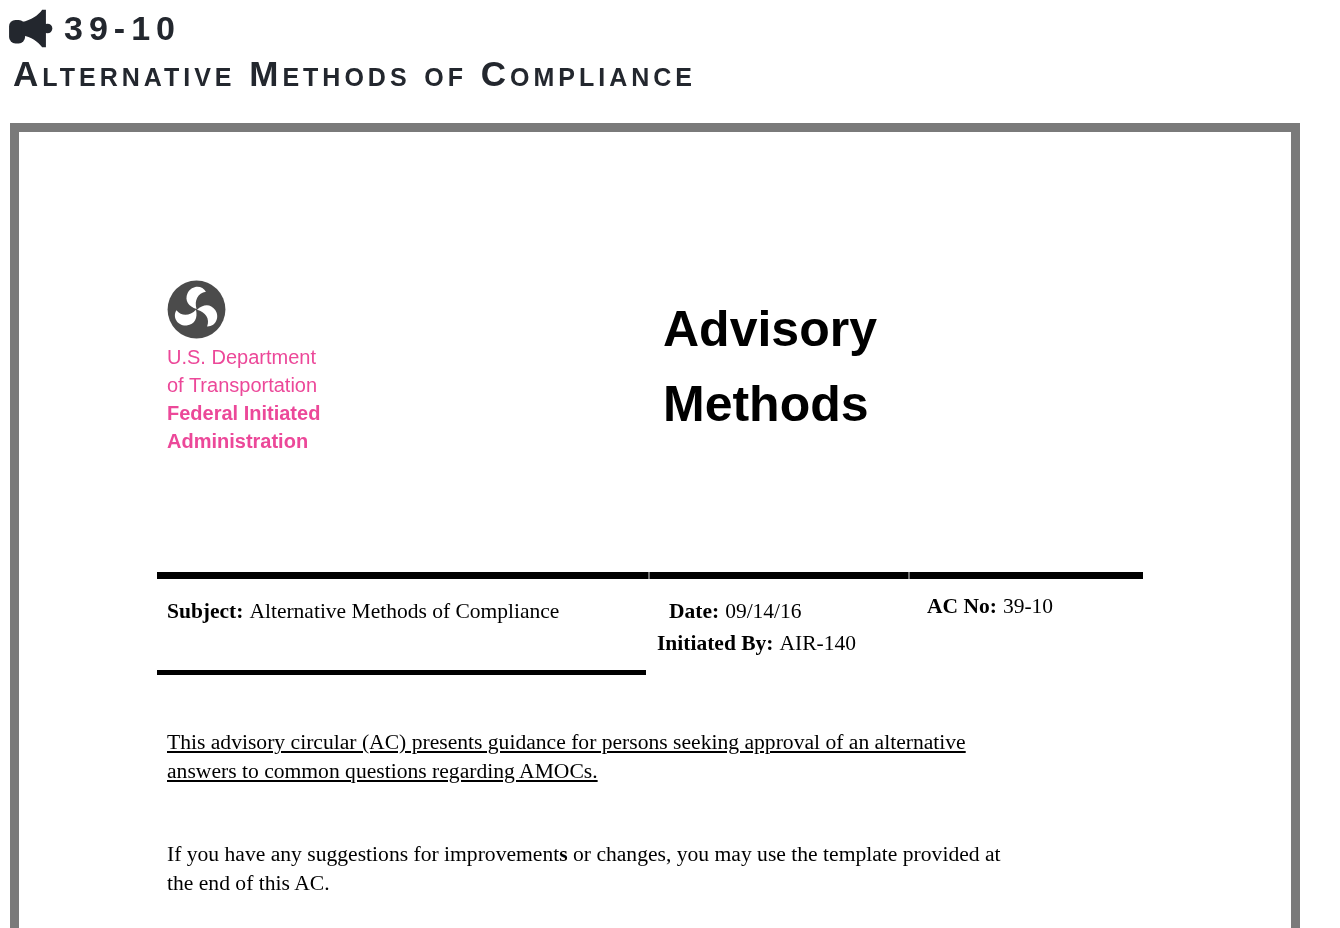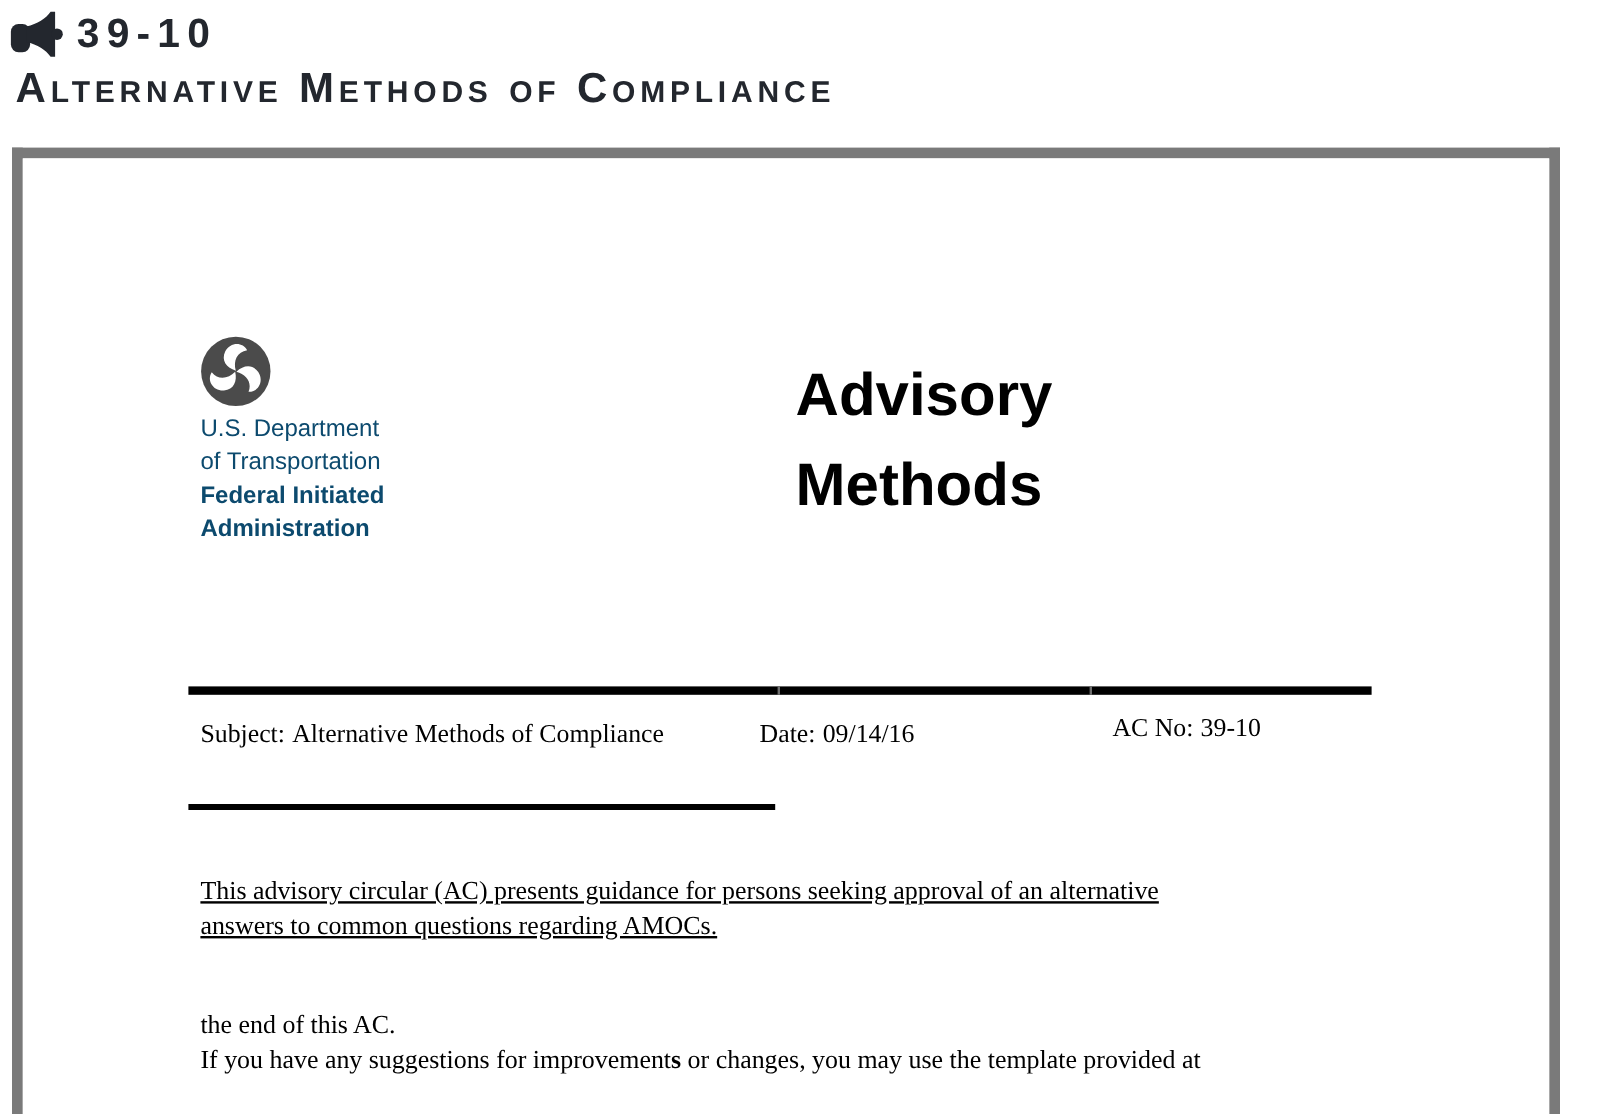--- a/index.html
+++ b/index.html
@@ -15,38 +15,38 @@
   .megaphone { position:absolute; left:8px; top:7px; width:47px; height:43px; }
 
   
   .page-frame { position:absolute; left:10px; top:123px; width:1290px; height:830px;
                 background:#ffffff; border:9px solid #7a7a7a; border-bottom:none; }
   .page-inner { position:relative; width:100%; height:100%; background:#fff; }
 
   
   .dot-logo { position:absolute; left:148px; top:148px; width:59px; height:59px; }
   .agency { position:absolute; left:148px; top:211px; font-size:20px; line-height:28px;
-            color:#0c4a6e; }
+            color:#ec4899; }
   .agency .bold { font-weight:700; }
 
   
   .ac-title { position:absolute; left:644px; top:160px; font-size:50px; line-height:75px;
               font-weight:700; color:#000; letter-spacing:0px; }
 
   
   .rule-top { position:absolute; left:138px; top:440px; width:986px; height:7px; background:#000; }
   .rule-gap { position:absolute; top:0; width:2px; height:7px; background:#6e6e6e; }
   .rule-bottom { position:absolute; left:138px; top:538px; width:489px; height:5px; background:#000; }
 
   
   .serif { font-family:"Liberation Serif", serif; color:#000; }
   .meta-cell { position:absolute; font-size:21.5px; line-height:30px; white-space:nowrap; }
-  .meta-label { font-weight:400; margin-right:6px;margin-top:10px; }
+  .meta-label { font-weight:700; margin-right:6px;margin-top:10px; }
   .cell-subject { left:148px; top:464px; }
-  .cell-date { left:614px; top:464px; }
+  .cell-date { left:650px; top:464px; }
   .cell-acno { left:908px; top:459px; }
   .cell-initiated { left:638px; top:496px; }
 
   
   .body-par { position:absolute; left:148px; font-size:21.6px; line-height:28.7px; }
   .body-par div { white-space:pre; }
   .par-1 { top:596px;text-decoration:underline; }
   .par-2 { top:708px; }
   .b { font-weight:700; }
 </style>
@@ -97,25 +97,28 @@
 
     <div class="meta-cell serif cell-subject">
       <span class="meta-label">Subject:</span><span>Alternative Methods of Compliance</span>
     </div>
     <div class="meta-cell serif cell-date">
       <span class="meta-label">Date:</span><span>09/14/16</span>
     </div>
     <div class="meta-cell serif cell-acno">
       <span class="meta-label">AC No:</span><span>39-10</span>
     </div>
+    <div class="meta-cell serif cell-initiated">
+      <span class="meta-label">Initiated By:</span><span>AIR-140</span>
+    </div>
 
     <div class="body-par serif par-1">
       <div>This advisory circular (AC) presents guidance for persons seeking approval of an alternative</div>
       <div>answers to common questions regarding AMOCs.</div>
     </div>
 
     <div class="body-par serif par-2">
+      <div><span>If you have any suggestions for improvement</span><span class="b">s</span><span> or changes, you may use the template provided at</span></div>
       <div>the end of this AC.</div>
-      <div><span>If you have any suggestions for improvement</span><span class="b">s</span><span> or changes, you may use the template provided at</span></div>
     </div>
 
   </div>
 </div>
 
 </body></html>

